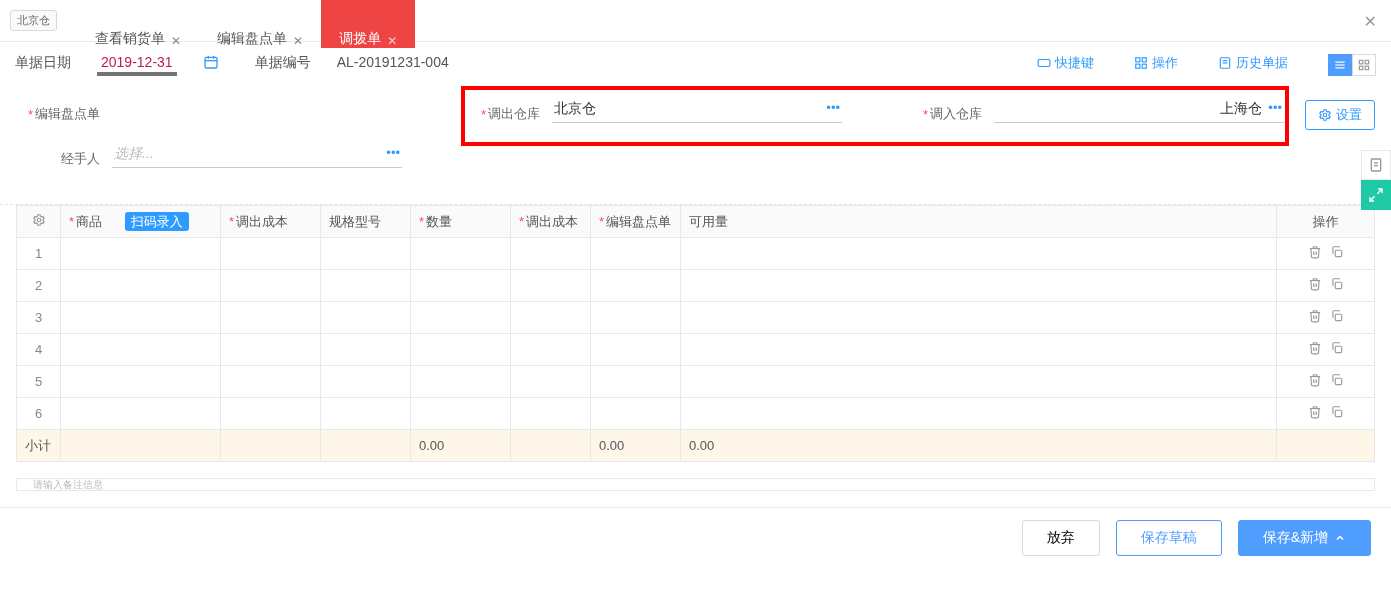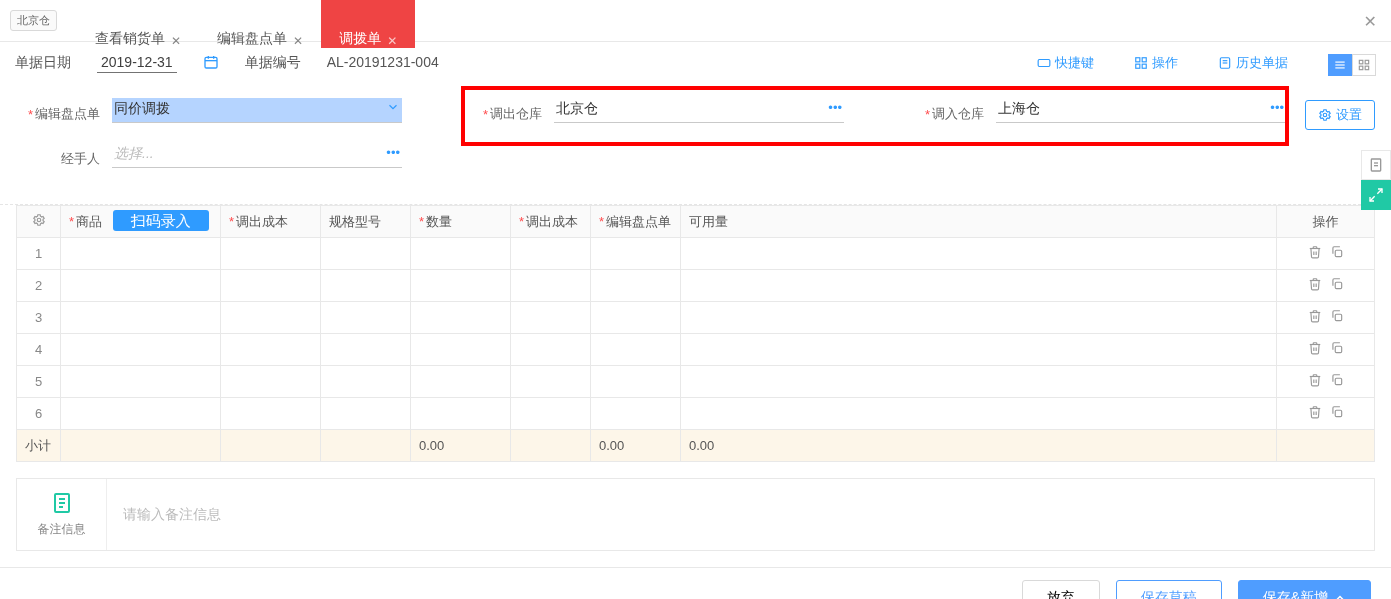--- a/index.html
+++ b/index.html
@@ -9,21 +9,21 @@
   .tabs-bar { height: 42px; border-bottom: 1px solid #e8e8e8; display: flex; align-items: center; padding-left: 10px; position: relative; }
   .badge-tag { font-size: 11px; padding: 2px 6px; border: 1px solid #d9d9d9; border-radius: 3px; background: #fafafa; color: #666; margin-right: 20px; }
   .tab-item { padding: 0 18px; height: 54px; display: flex; align-items: flex-end; font-size: 14px; color: #555; cursor: pointer; }
   .tab-item.active { background: #ef4444; color: #fff; }
   .tab-close { margin-left: 6px; font-size: 12px; opacity: .7; }
   .tabs-global-close { position: absolute; right: 14px; top: 12px; font-size: 16px; color: #999; cursor: pointer; }
   
   
   .doc-header { display: flex; align-items: flex-start; padding: 12px 15px; gap: 26px; font-size: 14px; color: #555; }
   .doc-header .lbl { font-size: 14px; }
-  .date-val { color: #404040; border-bottom: 1px solid #737373; padding: 0 4px 2px; display: inline-flex; align-items: center; gap: 6px; }
+  .date-val { color: #be185d; border-bottom: 4px solid #737373; padding: 0 4px 2px; display: inline-flex; align-items: center; gap: 6px; }
   .cal-icon { display: inline-flex; }
   .cal-icon svg { width:16px; height:16px; }
   .doc-header .spacer { flex: 1; }
   .link-action { color: #2f9bff; font-size: 13px; display: inline-flex; align-items: center; gap: 4px; cursor: pointer; margin-left: 14px; }
   .view-toggles { margin-left: 14px; display: flex; }
   .view-toggle { width: 24px; height: 22px; border: 1px solid #d9d9d9; display: flex; align-items: center; justify-content: center; font-size: 13px; color: #999; cursor: pointer; }
   .view-toggle.active { background: #4f9dff; color: #fff; border-color:#4f9dff; }
   
   
   .form-block { padding: 10px 20px 16px; position: relative; border-bottom: 1px dashed #e5e5e5; }
@@ -42,30 +42,30 @@
   .settings-btn { position: absolute; right: 16px; top: 12px; border: 1px solid #2f9bff; color: #2f9bff; background: #fff; padding: 5px 12px; border-radius: 3px; font-size: 13px; display: inline-flex; align-items: center; gap: 4px; cursor: pointer; }
   
   
   .table-wrap { padding: 0 16px; }
   table { width: 100%; border-collapse: collapse; font-size: 13px; }
   th, td { border: 1px solid #e8e8e8; height: 32px; padding: 0 8px; text-align: left; color: #555; }
   th { background: #fafafa; font-weight: normal; }
   th .req-star { margin-right: 2px;}
   td.rownum { text-align: center; color: #888; width: 44px;}
   th.rownum { text-align: center; width: 44px;}
-  .scan-tag { background: #2f9bff; color: #fff; font-size: 15px; padding: 2px 18px; border-radius: 3px; margin-left: 7px; }
+  .scan-tag { background: #2f9bff; color: #fff; font-size: 13px; padding: 2px 6px; border-radius: 3px; margin-left: 19px; }
   .action-col { text-align: center; width: 98px; }
   .action-col svg { margin: 0 4px; cursor: pointer; }
   .subtotal-row td { background: #fdf6e9; }
   
   
   .remark-block { margin: 16px; border: 1px solid #e8e8e8; display: flex; align-items: stretch; }
   .remark-side { width: 90px; display: flex; flex-direction: column; align-items: center; justify-content: center; gap: 6px; border-right: 1px solid #eee; color: #888; font-size: 12px; padding: 12px 0; }
   .remark-side svg { width:24px;height:24px;}
-  .remark-input { flex: 1; border: none; padding: 0 16px; font-size: 14px; color: #ec4899; font-family: Liberation Serif, serif; }
+  .remark-input { flex: 1; border: none; padding: 0 16px; font-size: 10px; color: #ec4899; font-family: Liberation Serif, serif; }
   .remark-input::placeholder { color: #bbb; }
   
   
   .footer-bar { border-top: 1px solid #e8e8e8; padding: 12px 20px; display: flex; justify-content: flex-end; gap: 16px; }
   .btn { padding: 8px 24px; font-size: 14px; border-radius: 3px; cursor: pointer; border: 1px solid #d9d9d9; background: #fff; }
   .btn.outline-blue { border-color: #4f9dff; color: #4f9dff; }
   .btn.primary { background: #4f9dff; color: #fff; border-color: #4f9dff; display: inline-flex; align-items: center; gap: 6px; }
   
   
   .side-float { position: absolute; right: 0; top: 150px; display: flex; flex-direction: column; }
@@ -102,21 +102,21 @@
     <span>2019-12-31</span>
   </span>
   <span class="cal-icon">
     <svg viewBox="0 0 24 24" fill="none" stroke="#2f9bff" stroke-width="2">
         <rect x="3" y="5" width="18" height="16" rx="2"></rect>
         <line x1="3" y1="10" x2="21" y2="10"></line>
         <line x1="8" y1="3" x2="8" y2="7"></line>
         <line x1="16" y1="3" x2="16" y2="7"></line>
       </svg>
   </span>
-  <span class="lbl" style="font-family:Liberation Mono, monospace;">单据编号</span>
+  <span class="lbl" style="margin-left:10px;font-family:Liberation Mono, monospace;">单据编号</span>
   <span>AL-20191231-004</span>
   <span class="spacer"></span>
   <span class="link-action">
     <svg class="icon-sm" viewBox="0 0 24 24" fill="none" stroke="#2f9bff" stroke-width="2">
         <rect x="2" y="6" width="20" height="12" rx="2"></rect>
         <line x1="6" y1="10" x2="6" y2="10"></line>
         <line x1="10" y1="10" x2="10" y2="10"></line>
       </svg>
     <span>快捷键</span>
   </span>
@@ -163,44 +163,38 @@
         <path d="M19 12a7 7 0 0 0-.1-1.2l2-1.5-2-3.5-2.3 1a7 7 0 0 0-2-1.2L14 3h-4l-.6 2.6a7 7 0 0 0-2 1.2l-2.3-1-2 3.5 2 1.5A7 7 0 0 0 5 12a7 7 0 0 0 .1 1.2l-2 1.5 2 3.5 2.3-1a7 7 0 0 0 2 1.2L10 21h4l.6-2.6a7 7 0 0 0 2-1.2l2.3 1 2-3.5-2-1.5A7 7 0 0 0 19 12z"></path>
       </svg>
     <span>设置</span>
   </button>
   <div class="form-row">
     <div class="field">
       <span class="flabel">
           <span class="req-star">*</span>
           <span>编辑盘点单</span>
         </span>
-      <span class="field-wrap">
-        <span class="field-input selected-hl">同价调拨</span>
-        <span class="field-icon"><svg viewBox="0 0 24 24" fill="none" stroke="#2f9bff" stroke-width="2">
-              <polyline points="6 9 12 15 18 9"></polyline>
-            </svg></span>
-      </span>
     </div>
     <div class="field">
       <span class="flabel">
           <span class="req-star">*</span>
           <span>调出仓库</span>
         </span>
       <span class="field-wrap">
         <span class="field-input" style="display:inline-block;">北京仓</span>
         <span class="field-icon" style="color:#2f9bff;">•••</span>
       </span>
     </div>
     <div class="field">
       <span class="flabel">
           <span class="req-star">*</span>
           <span>调入仓库</span>
         </span>
       <span class="field-wrap">
-        <span class="field-input" style="display:inline-block;">上海仓</span>
+        <span class="field-input" style="display:inline-block;text-align:right;">上海仓</span>
         <span class="field-icon" style="color:#2f9bff;">•••</span>
       </span>
     </div>
   </div>
   <div class="form-row">
     <div class="field">
       <span class="flabel">
           <span>经手人</span>
         </span>
       <span class="field-wrap">
@@ -361,29 +355,20 @@
         <td></td>
         <td>0.00</td>
         <td>0.00</td>
         <td class="action-col"></td>
       </tr>
     </tbody>
   </table>
 </div>
 
 <div class="remark-block">
-  <div class="remark-side">
-    <svg viewBox="0 0 24 24" fill="none" stroke="#20c9a5" stroke-width="2">
-        <rect x="5" y="3" width="14" height="18" rx="1"></rect>
-        <line x1="9" y1="8" x2="15" y2="8"></line>
-        <line x1="9" y1="12" x2="15" y2="12"></line>
-        <line x1="9" y1="16" x2="13" y2="16"></line>
-      </svg>
-    <span>备注信息</span>
-  </div>
   <input class="remark-input" placeholder="请输入备注信息" style="">
 </div>
 
 <div class="footer-bar">
   <button class="btn">放弃</button>
   <button class="btn outline-blue">保存草稿</button>
   <button class="btn primary">
     <span>保存&amp;新增</span>
     <svg width="12" height="12" viewBox="0 0 24 24" fill="none" stroke="#fff" stroke-width="3">
         <polyline points="6 15 12 9 18 15"></polyline>

